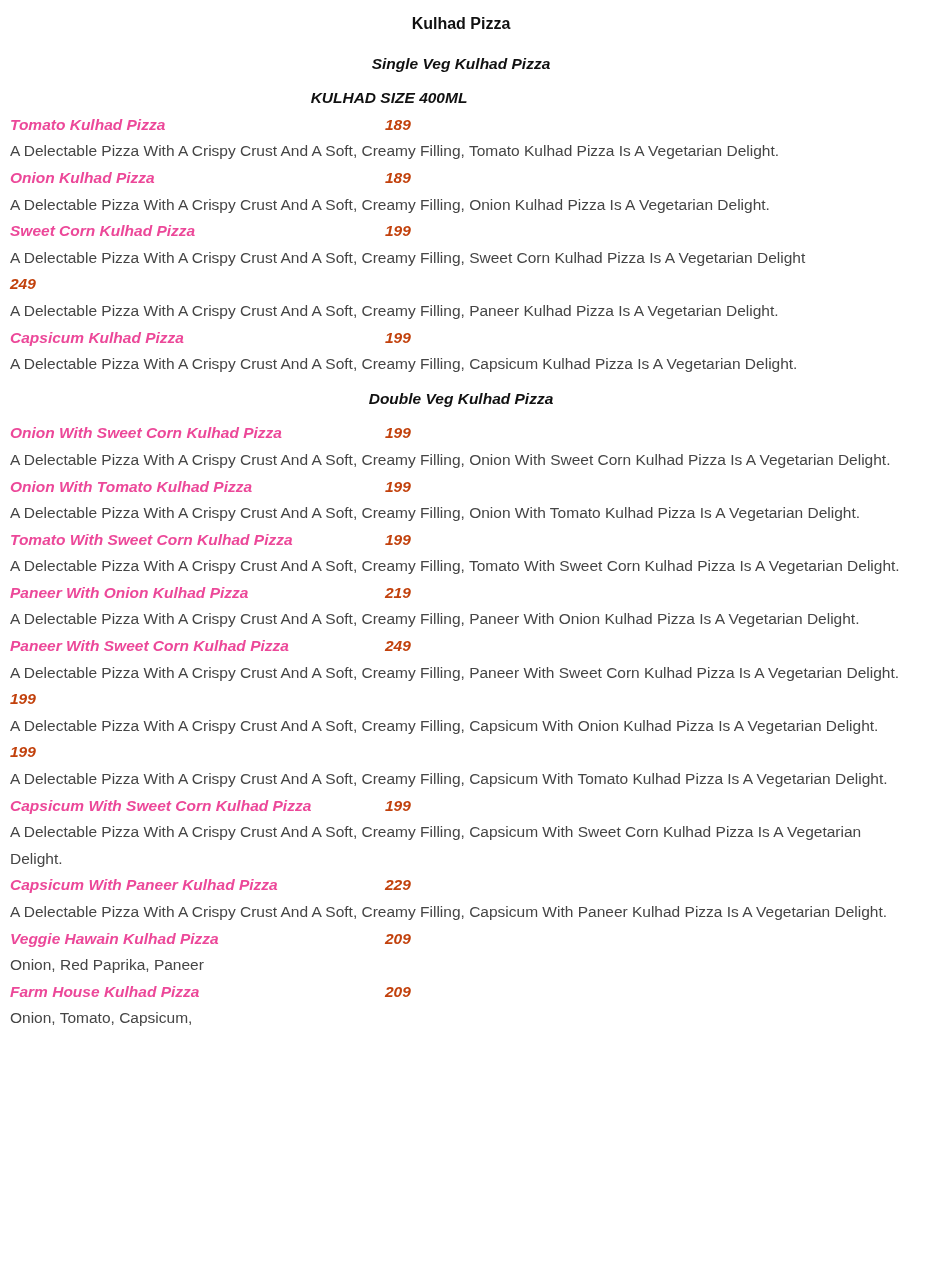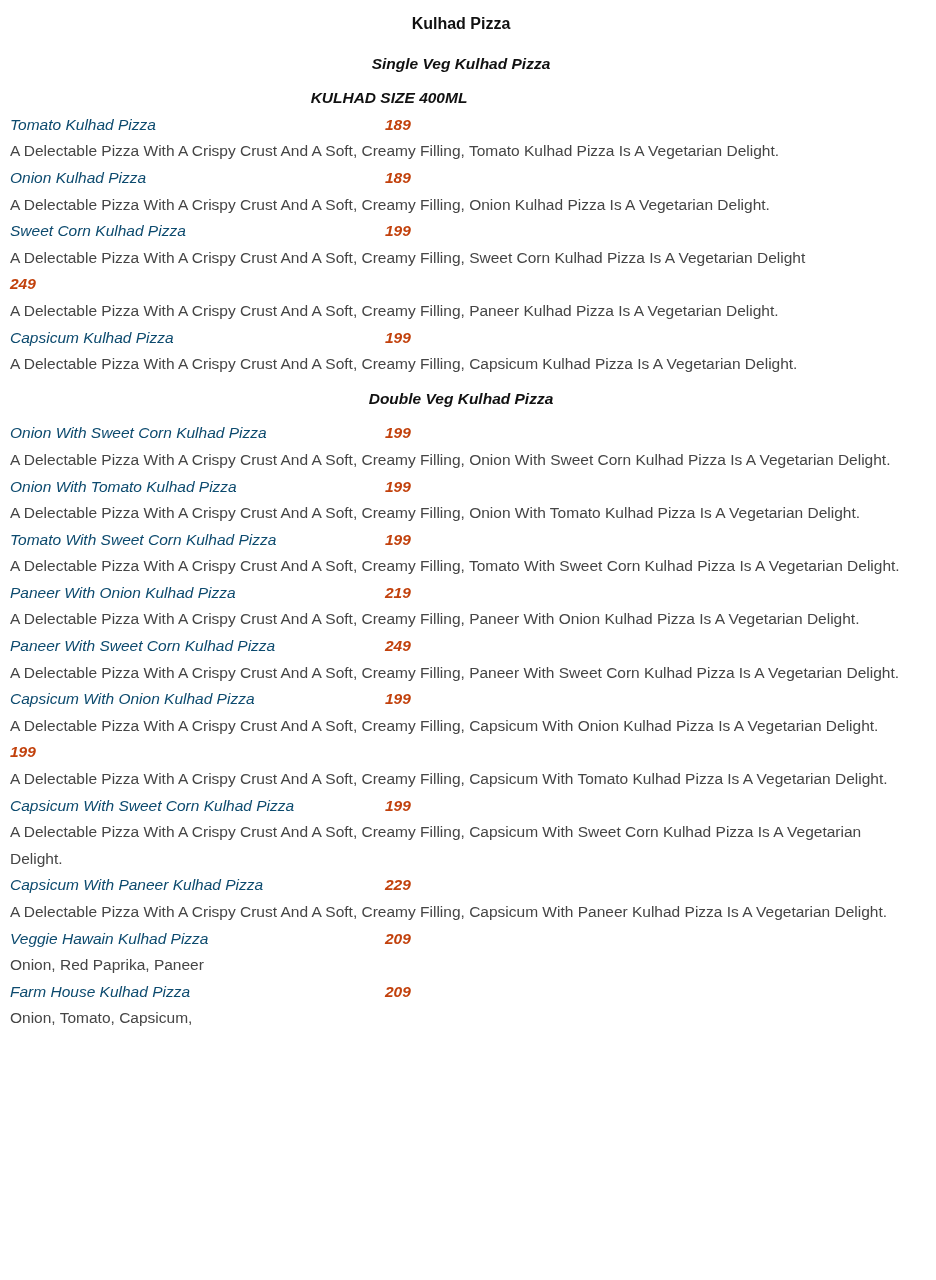--- a/index.html
+++ b/index.html
@@ -47,24 +47,24 @@
     transform: translateX(-72px);
   }
   .menu-item {
     margin: 0;
   }
   .item-row {
     display: flex;
     align-items: baseline;
   }
   .item-name {
-    font-weight: normal;
+    font-weight: bold;
     font-style: italic;
     flex: 0 0 375px;
-    color: #0c4a6e;
+    color: #ec4899;
   }
   .item-price {
     font-weight: bold;
     font-style: italic;
     color: #c2410c;
   }
   .item-description {
     margin: 0;
     max-width: 910px;
     color: #454545;
@@ -160,21 +160,20 @@
   <div class="menu-item">
     <div class="item-row">
       <span class="item-name">Paneer With Sweet Corn Kulhad Pizza</span>
       <span class="item-price">249</span>
     </div>
     <p class="item-description">A Delectable Pizza With A Crispy Crust And A Soft, Creamy Filling, Paneer With Sweet Corn Kulhad Pizza Is A Vegetarian Delight.</p>
   </div>
 
   <div class="menu-item">
     <div class="item-row">
-      <span class="item-name">Capsicum With Onion Kulhad Pizza</span>
       <span class="item-price">199</span>
     </div>
     <p class="item-description">A Delectable Pizza With A Crispy Crust And A Soft, Creamy Filling, Capsicum With Onion Kulhad Pizza Is A Vegetarian Delight.</p>
   </div>
 
   <div class="menu-item">
     <div class="item-row">
       <span class="item-price">199</span>
     </div>
     <p class="item-description">A Delectable Pizza With A Crispy Crust And A Soft, Creamy Filling, Capsicum With Tomato Kulhad Pizza Is A Vegetarian Delight.</p>

